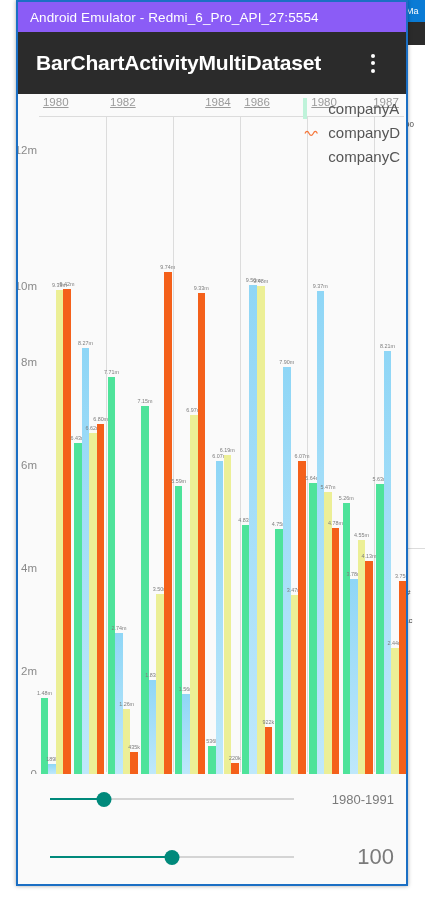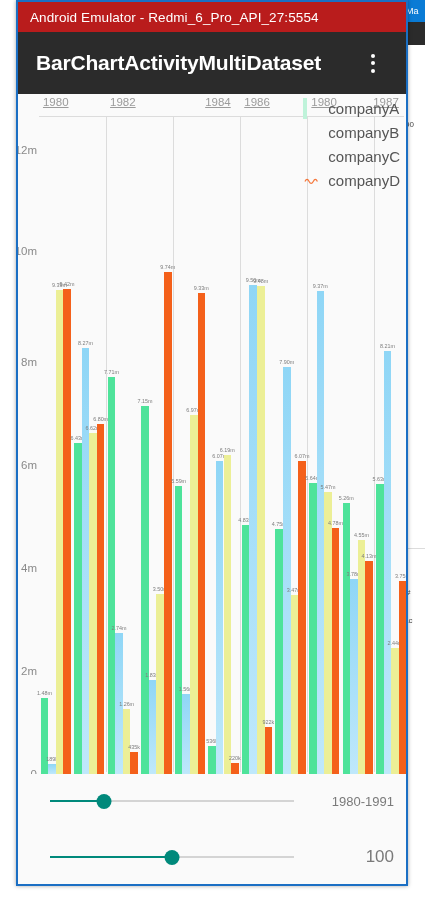--- a/index.html
+++ b/index.html
@@ -39,21 +39,21 @@
   #emulator-window{
     position:absolute;left:16px;top:0;width:392px;height:886px;
     border:2px solid #1b6fc4;
     box-sizing:border-box;
     background:#fafafa;
     display:flex;flex-direction:column;
     box-shadow:0 0 4px rgba(0,0,0,.35);
   }
   #titlebar{
     height:30px;flex:0 0 30px;
-    background:#b91c1c;
+    background:#8b5cf6;
     color:#ffffff;
     display:flex;align-items:center;
     padding-left:12px;
     font-size:13.5px;
     letter-spacing:.1px;
     user-select:none;
   }
   #appbar{
     height:62px;flex:0 0 62px;
     background:#2b2b2b;
@@ -156,21 +156,21 @@
     position:absolute;left:0;top:10px;height:2px;background:#00897b;
   }
   .slider-thumb{
     position:absolute;top:4px;width:15px;height:15px;border-radius:50%;
     background:#00897b;transform:translateX(-50%);cursor:pointer;
   }
   .slider-value{
     flex:0 0 auto;color:#7a7a7a;text-align:right;white-space:nowrap;
   }
   #slider-range-value{font-size:13px;width:86px;}
-  #slider-count-value{font-size:17px;width:86px;}
+  #slider-count-value{font-size:22px;width:86px;}
 </style>
 </head>
 <body>
 
 <div id="bg-desktop"></div>
 
 <div id="bg-window-right">
   <div class="bgtitle">Ma</div>
   <div class="bgdark"></div>
   <div class="bgtxt" style="top:120px;left:1px;">90</div>
@@ -210,21 +210,21 @@
         <span style="left: 239.045px;">1986</span>
         <span style="left: 306.136px;">1980</span>
         <span style="left: 368px;">1987</span>
       </div>
     <div id="yaxis">
         <span style="bottom: 0px;">0</span>
         <span style="bottom: 103.03px; margin-left: 20px;">2m</span>
         <span style="bottom: 206.061px;">4m</span>
         <span style="bottom: 309.091px;">6m</span>
         <span style="bottom: 412.121px;">8m</span>
-        <span style="bottom: 523px;">10m</span>
+        <span style="bottom: 488px;">10m</span>
         <span style="bottom: 624px;">12m</span>
       </div>
     <div id="plot">
       <div id="plot-border-top"></div>
       <div id="gridlines">
           <div class="vgrid" style="left: 67.0909px;"></div>
           <div class="vgrid" style="left: 134.182px;"></div>
           <div class="vgrid" style="left: 201.273px;"></div>
           <div class="vgrid" style="left: 268.364px;"></div>
           <div class="vgrid" style="left: 335.455px;"></div>
@@ -319,32 +319,28 @@
           <div class="bar" style="left: 359.775px; width: 7.54773px; height: 193.182px; background: rgb(244, 96, 26);"></div>
           <div class="bar-label" style="left: 363.549px; bottom: 195.182px;">3.75m</div>
         </div>
     </div>
     <div id="legend">
         <div class="legend-row">
           <span class="legend-key"><span class="key-circle-ring" style="background: rgb(78, 227, 154);"></span></span>
           <span class="legend-label">companyA</span>
         </div>
         <div class="legend-row">
-          <span class="legend-key"><span class="key-square"></span></span>
-          <span class="legend-label">companyB</span>
-        </div>
-        <div class="legend-row">
-          <span class="legend-key"><span class="key-circle" style="background: rgb(236, 239, 150);"></span></span>
-          <span class="legend-label">companyC</span>
-        </div>
-        <div class="legend-row">
           <span class="legend-key"><svg class="key-wave" viewBox="0 0 18 18">
               <path d="M1 10 q2.2 -4.2 4.4 0 q2.2 4.2 4.4 0 q2.2 -4.2 4.4 0" fill="none" stroke="#f4601a" stroke-width="1.3" opacity=".85"></path>
             </svg></span>
           <span class="legend-label">companyD</span>
+        </div>
+        <div class="legend-row">
+          <span class="legend-key"><span class="key-circle" style="background: rgb(236, 239, 150);"></span></span>
+          <span class="legend-label">companyC</span>
         </div>
       </div>
   </div>
 
   <div id="controls">
     <div class="slider-row">
       <div class="slider-track-wrap">
         <div class="slider-track"></div>
         <div class="slider-fill" id="range-fill" style="width: 22%;"></div>
         <div class="slider-thumb" id="range-thumb" style="left: 22%;"></div>

